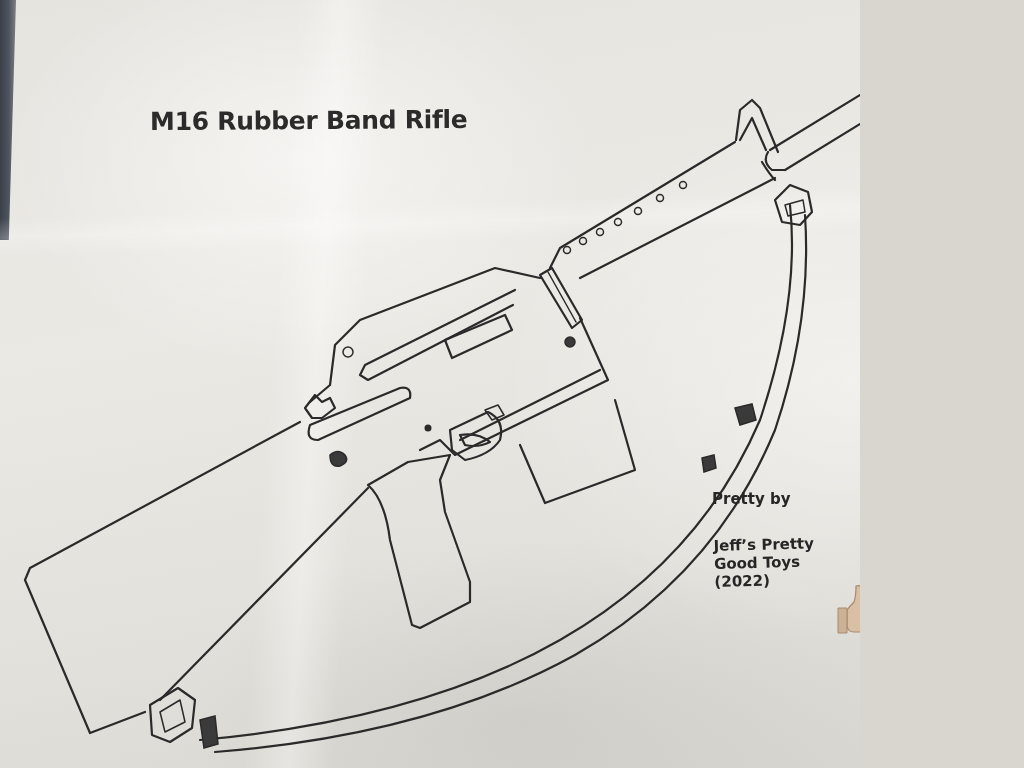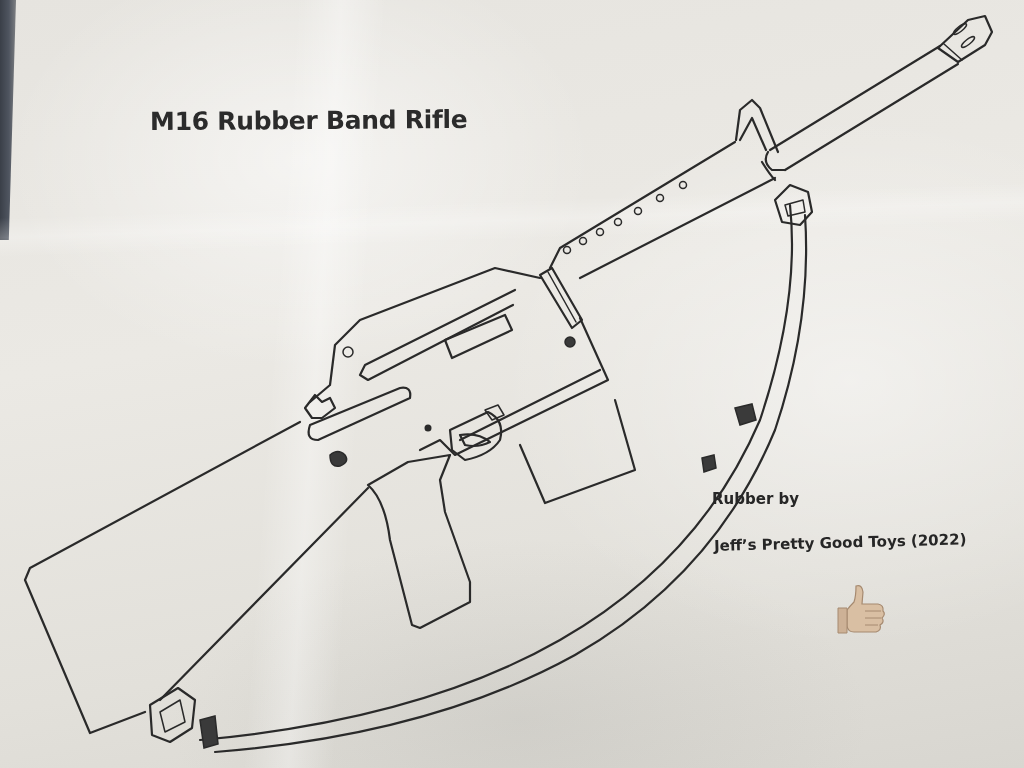--- a/index.html
+++ b/index.html
@@ -5,21 +5,21 @@
     html, body {
       margin: 0;
       padding: 0;
       width: 1024px;
       height: 768px;
       overflow: hidden;
       background: #d9d6cf;
     }
     .photo {
       position: relative;
-      width: 1024px;
+      width: 860px;
       height: 768px;
       overflow: hidden;
       background:
         radial-gradient(ellipse 420px 300px at 300px 160px, rgba(255,255,255,0.55), rgba(255,255,255,0) 70%),
         radial-gradient(ellipse 500px 380px at 850px 380px, rgba(255,255,255,0.45), rgba(255,255,255,0) 70%),
         radial-gradient(ellipse 500px 260px at 520px 720px, rgba(150,150,145,0.18), rgba(255,255,255,0) 70%),
         linear-gradient(170deg, #e6e4df 0%, #ebe9e4 40%, #e2e0da 75%, #d8d6d0 100%);
     }
     .binder-edge {
       position: absolute;
@@ -196,21 +196,21 @@
       </g>
       <g>
         <path class="ink" d="M150,705 L178,688 L195,700 L192,728 L170,742 L152,735 Z"></path>
         <path class="ink-thin" d="M160,712 L180,700 L185,722 L165,732 Z"></path>
         <path class="ink-dark" d="M200,720 L215,716 L218,744 L204,748 Z"></path>
       </g>
     </g>
   </svg>
 
   <div class="title">M16 Rubber Band Rifle</div>
-  <div class="credit-1">Rubber by</div>
+  <div class="credit-1">Pretty by</div>
   <div class="credit-2">Jeff’s Pretty Good Toys (2022)</div>
 
   <svg class="thumb" viewBox="0 0 60 60">
     <path d="M24,6 Q30,4 31,12 L30,24 L46,24 Q52,25 51,31 Q54,34 50,38 Q53,42 48,45 Q50,50 44,52 L22,52 Q16,52 15,46 L15,30 Q18,26 22,22 Q24,16 24,6 Z" fill="#d9bfa3" stroke="#a68a70" stroke-width="1.2"></path>
     <path d="M33,31 L49,31 M33,38 L49,38 M33,45 L46,45" stroke="#a68a70" stroke-width="1" fill="none"></path>
     <path d="M6,28 L15,28 L15,53 L6,53 Z" fill="#cdb196" stroke="#a68a70" stroke-width="1"></path>
   </svg>
 </div>
 
 </body></html>

